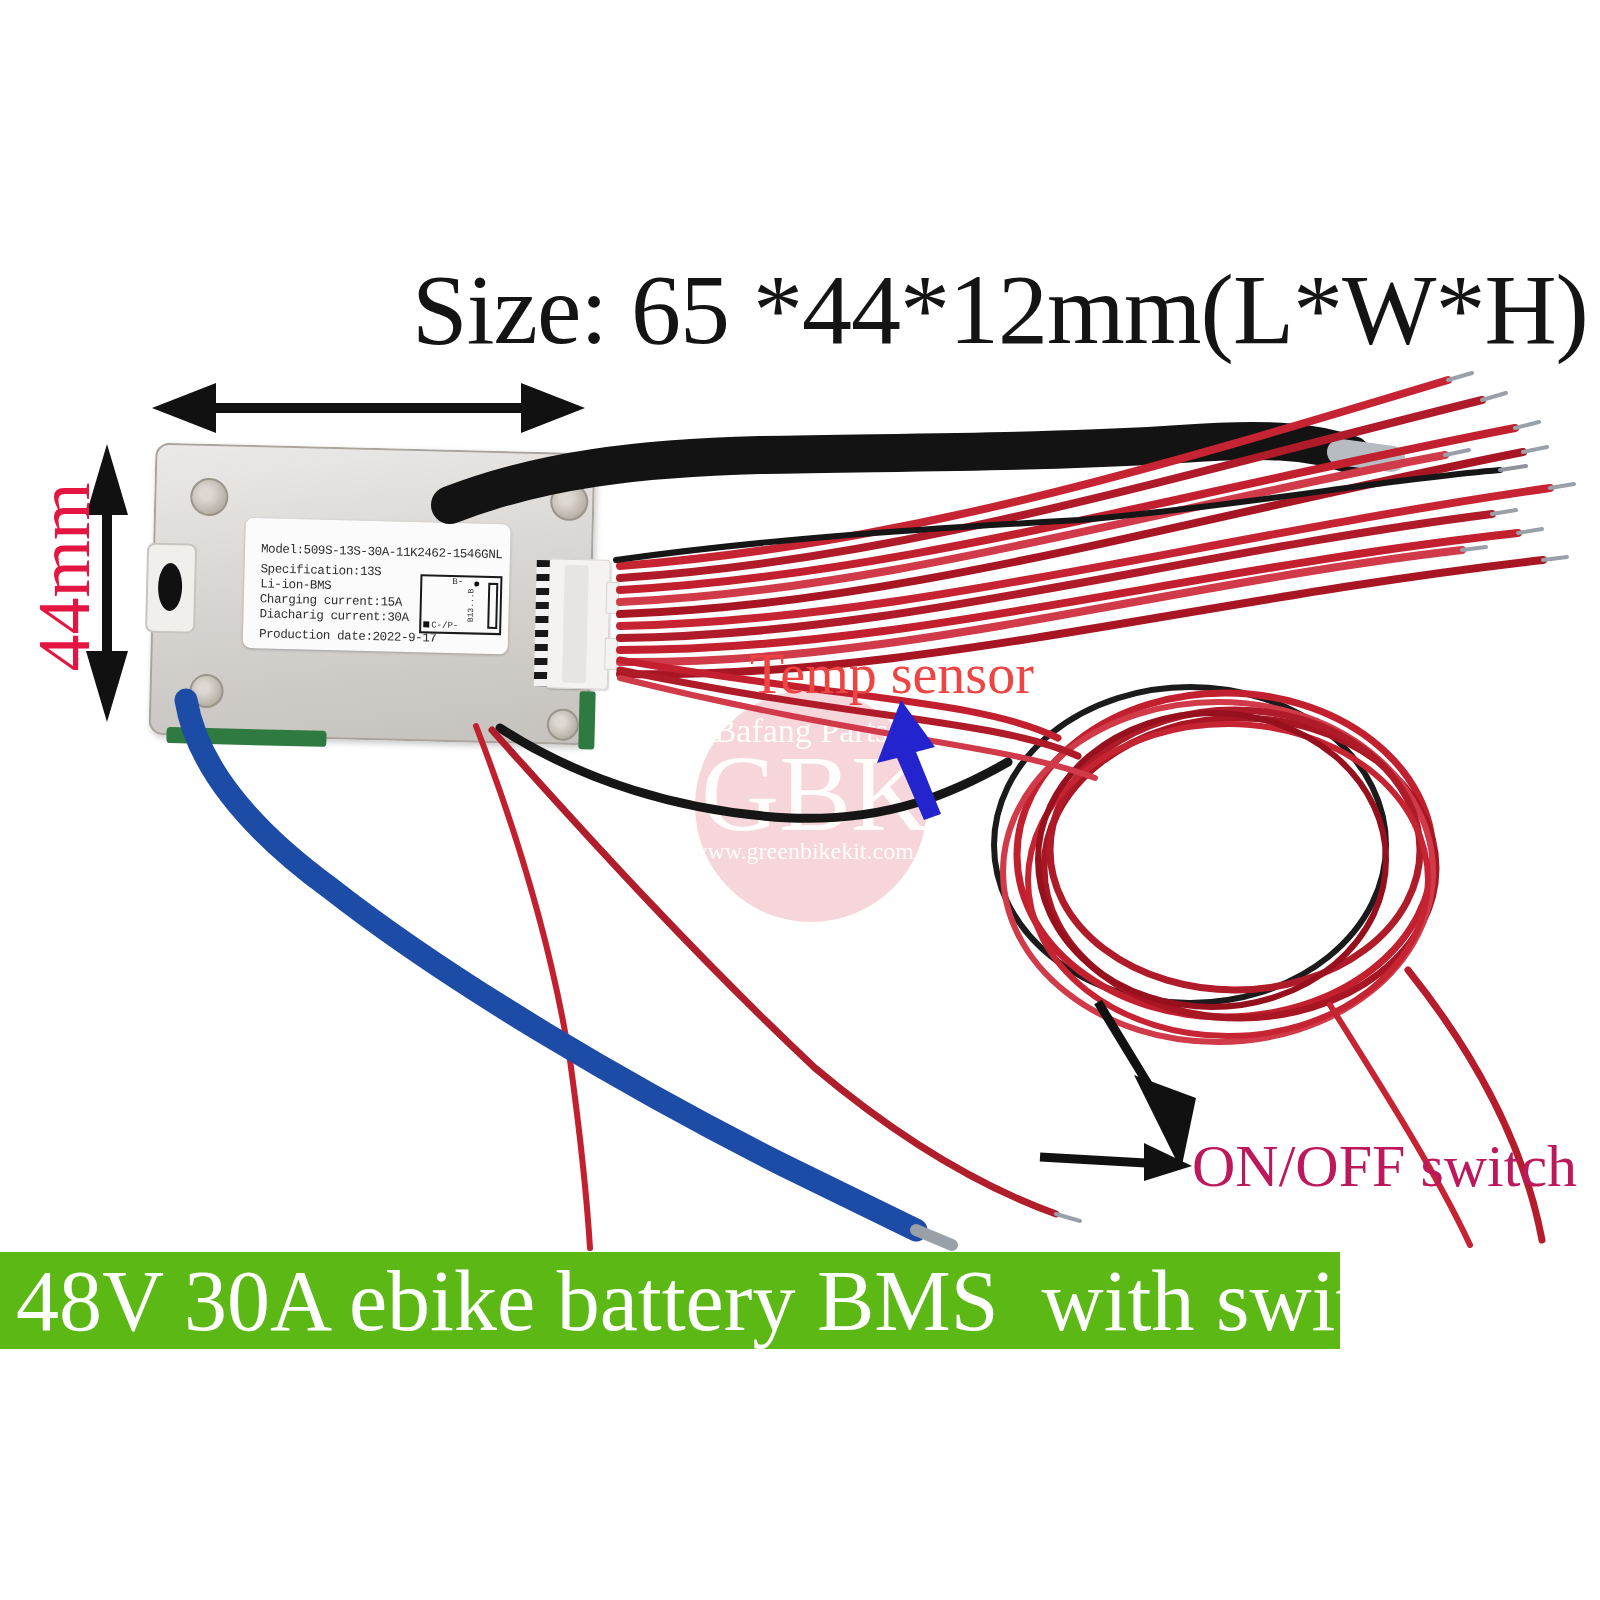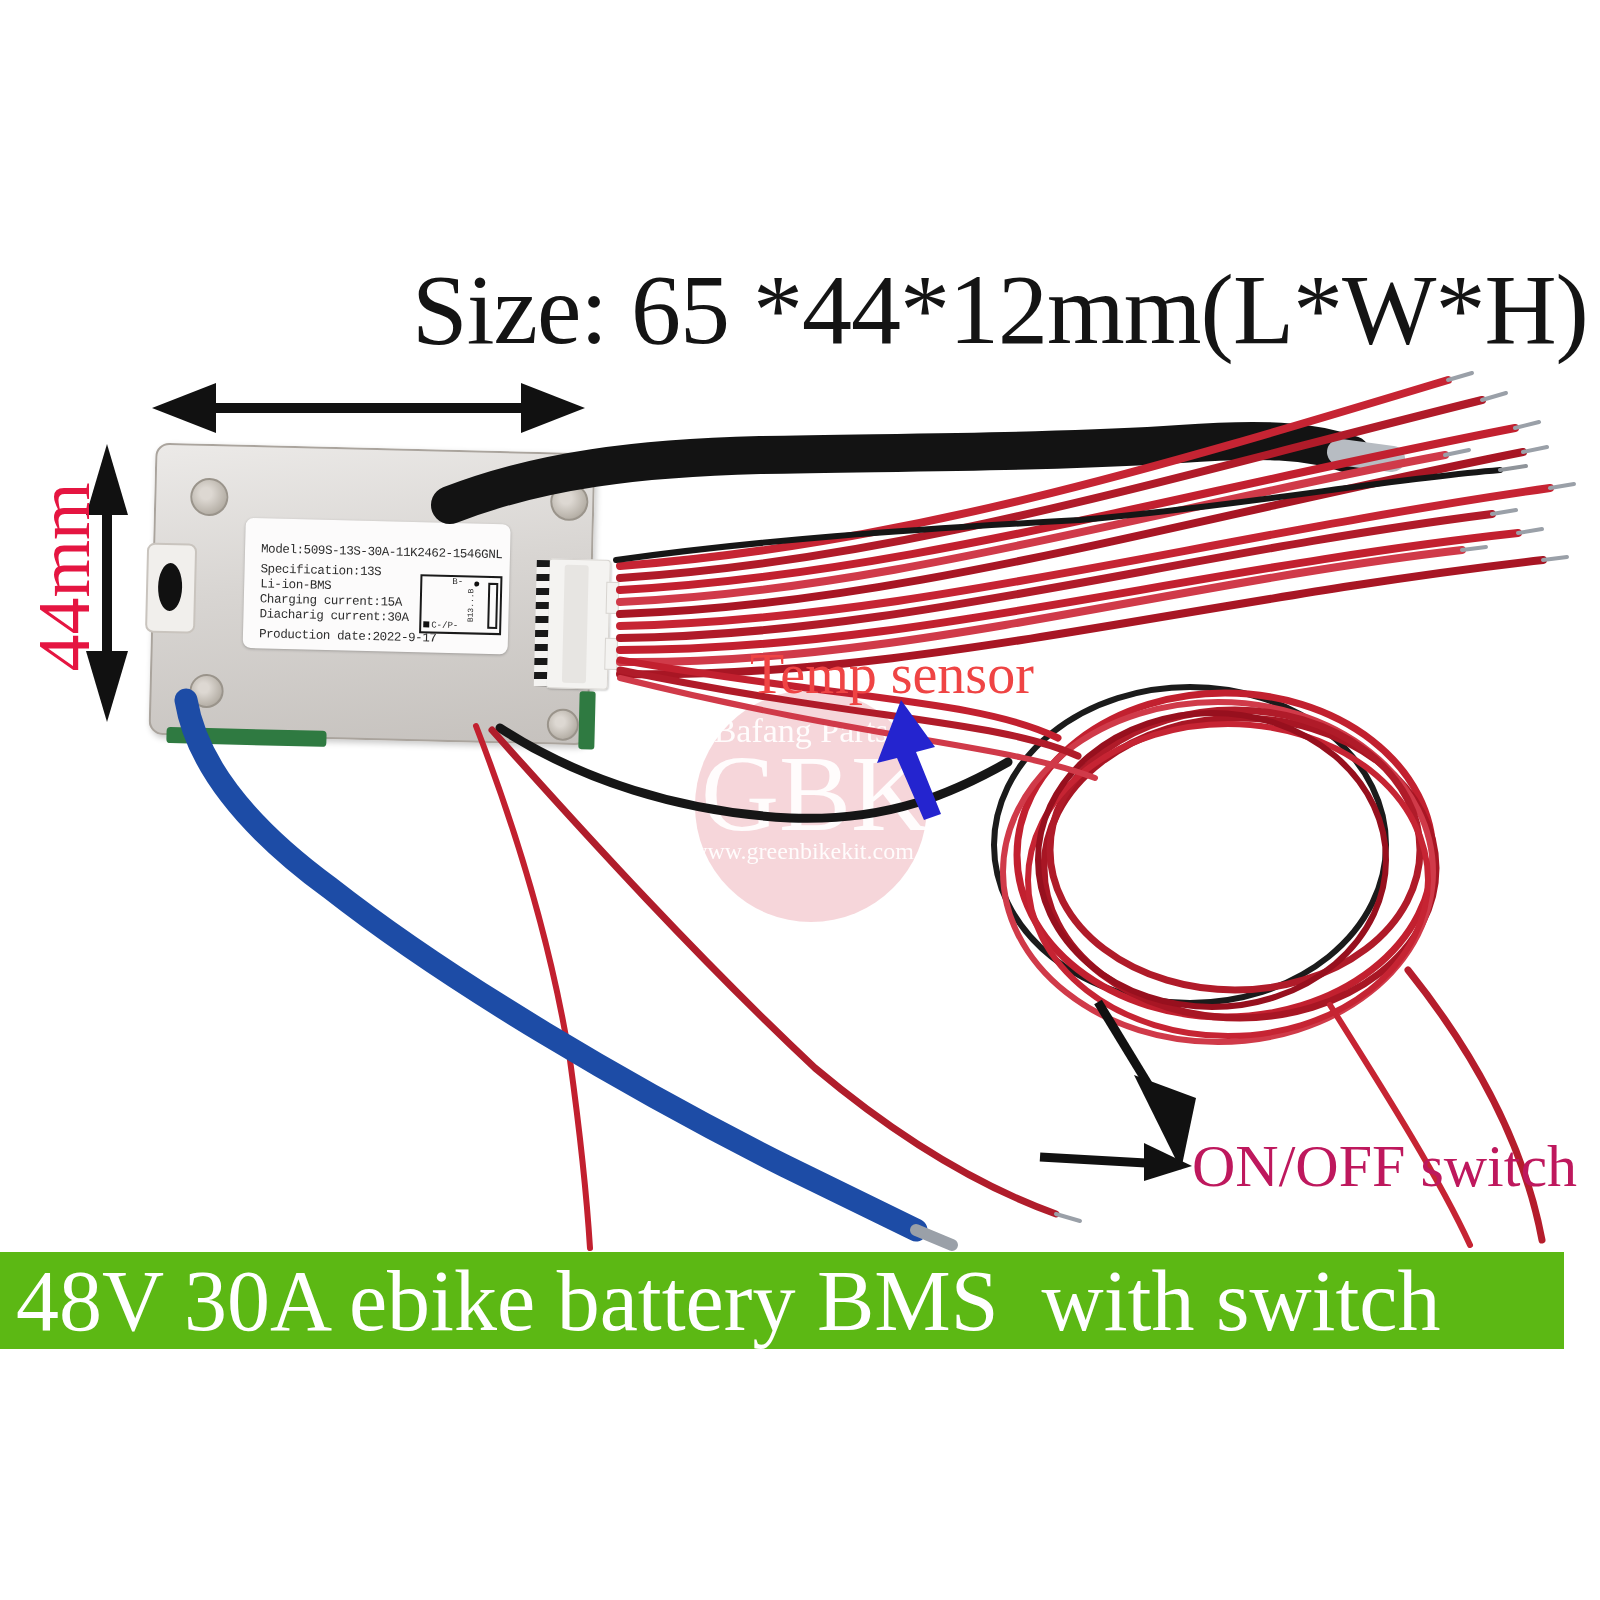--- a/index.html
+++ b/index.html
@@ -64,21 +64,21 @@
   #conn-teeth{position:absolute;left:-12px;top:2px;width:13px;height:126px;
               background:repeating-linear-gradient(180deg,#181818 0 7px,#f4f3f1 7px 14px);}
   #conn-key{position:absolute;left:16px;top:6px;width:24px;height:118px;background:#e7e5e2;border-radius:3px;}
   .conn-tab{position:absolute;right:-9px;width:11px;height:30px;background:#f4f3f1;border:1px solid #d7d4d0;}
   #conn-tab1{top:22px;} #conn-tab2{top:78px;}
 
   
   #wires{top:0;left:0;width:1600px;height:1600px;z-index:3;}
 
   
-  #banner{top:1252px;left:0;width:1564px;height:97px;background:#5cb814;z-index:5;
+  #banner{top:1252px;left:0;width:1340px;height:97px;background:#5cb814;z-index:5;
           display:flex;align-items:center;}
   #banner-text{color:#ffffff;font-size:86px;padding-left:16px;white-space:pre;letter-spacing:0;}
 </style>
 </head>
 <body>
 
 <div id="stage">
 
   <div class="abs" id="wm-circle"></div>
   <div class="abs wm-text" id="wm-1">Bafang Parts</div>

